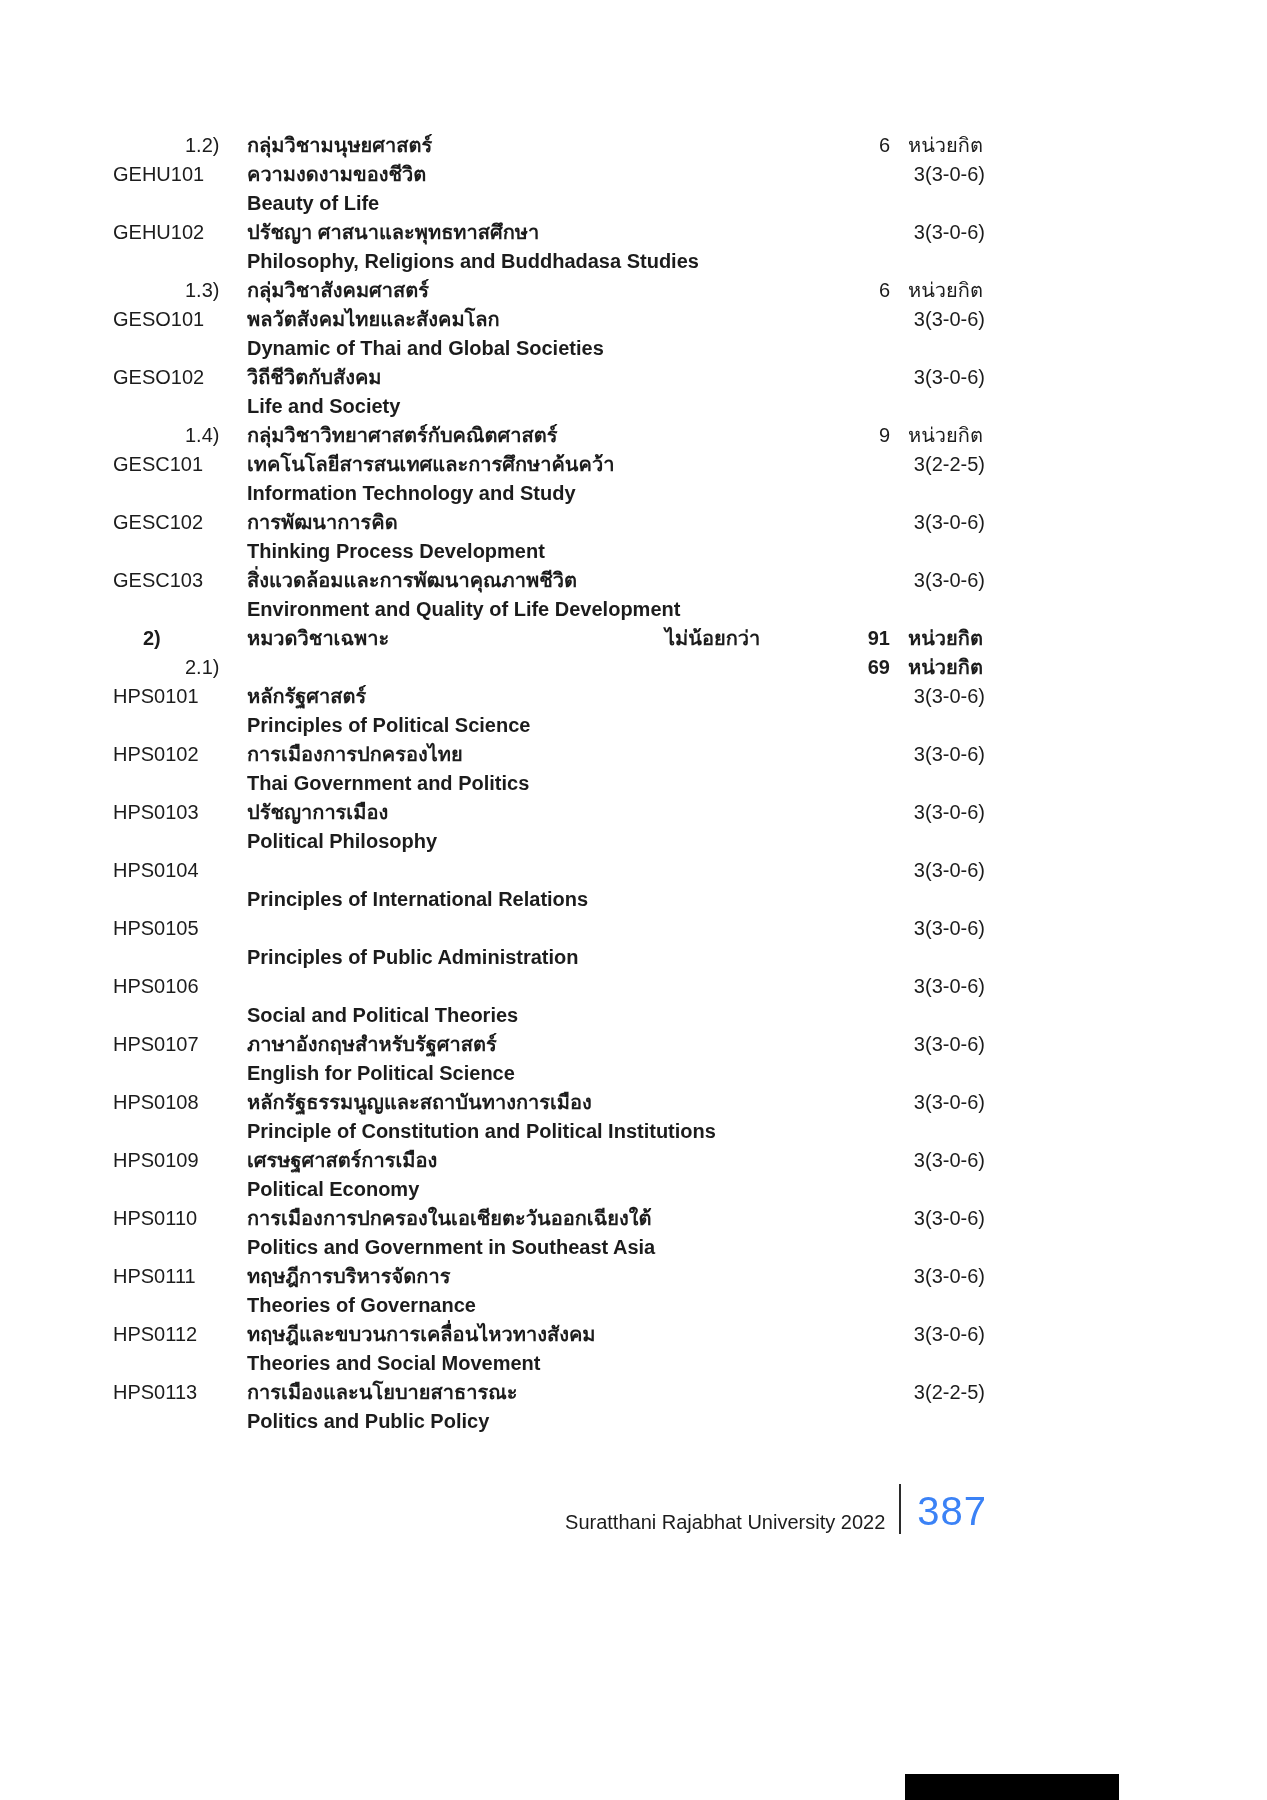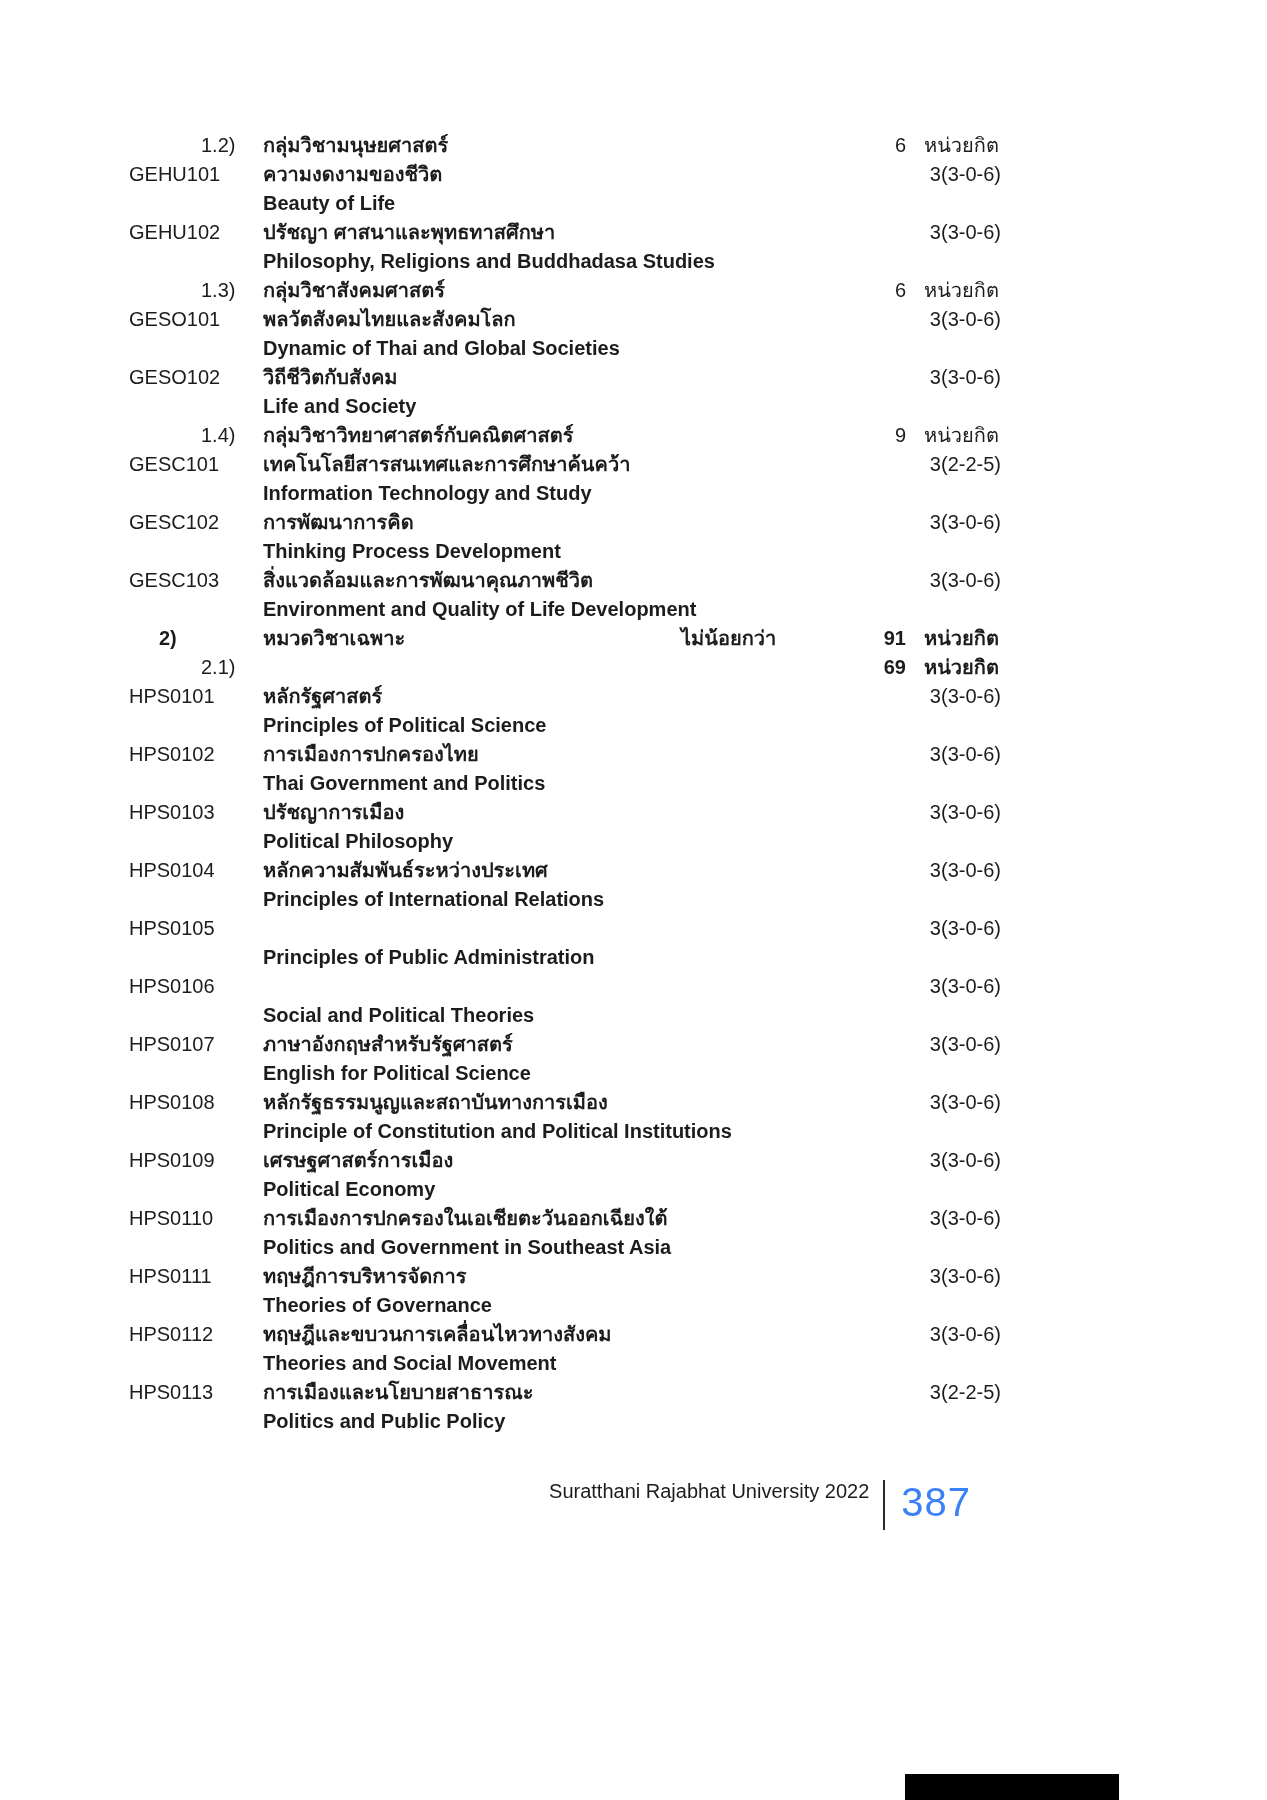--- a/index.html
+++ b/index.html
@@ -13,21 +13,20 @@
     font-family: "Liberation Sans", "DejaVu Sans", sans-serif;
     color: #1c1c1c;
     position: relative;
     overflow: hidden;
   }
   .content {
     position: absolute;
     left: 113px;
     top: 130px;
     width: 872px;
-    margin-left: 16px;
   }
   .row {
     display: flex;
     height: 29px;
     align-items: flex-end;
     font-size: 20px;
     line-height: 27px;
     white-space: nowrap;
   }
   .row.bold { font-weight: bold; }
@@ -67,23 +66,23 @@
   }
   .c-detail {
     margin-left: auto;
     text-align: right;
     flex: 0 0 auto;
   }
 
   .footer {
     position: absolute;
     top: 1480px;
-    right: 296px;
+    right: 280px;
     display: flex;
-    align-items: flex-start;
+    align-items: flex-end;
     height: 54px;
   }
   .footer-text {
     font-size: 20px;
     color: #1c1c1c;
   }
   .footer-divider {
     width: 2px;
     height: 50px;
     background: #2b2b2b;
@@ -236,21 +235,20 @@
       <div class="c-title">ปรัชญาการเมือง</div>
       <div class="c-detail">3(3-0-6)</div>
     </div>
     <div class="row subtitle">
       <div class="c-code"></div>
       <div class="c-title">Political Philosophy</div>
       <div class="c-detail"></div>
     </div>
     <div class="row course">
       <div class="c-code">HPS0104</div>
-      <div class="c-title">หลักความสัมพันธ์ระหว่างประเทศ</div>
       <div class="c-detail">3(3-0-6)</div>
     </div>
     <div class="row subtitle">
       <div class="c-code"></div>
       <div class="c-title">Principles of International Relations</div>
       <div class="c-detail"></div>
     </div>
     <div class="row course">
       <div class="c-code">HPS0105</div>
       <div class="c-detail">3(3-0-6)</div>

